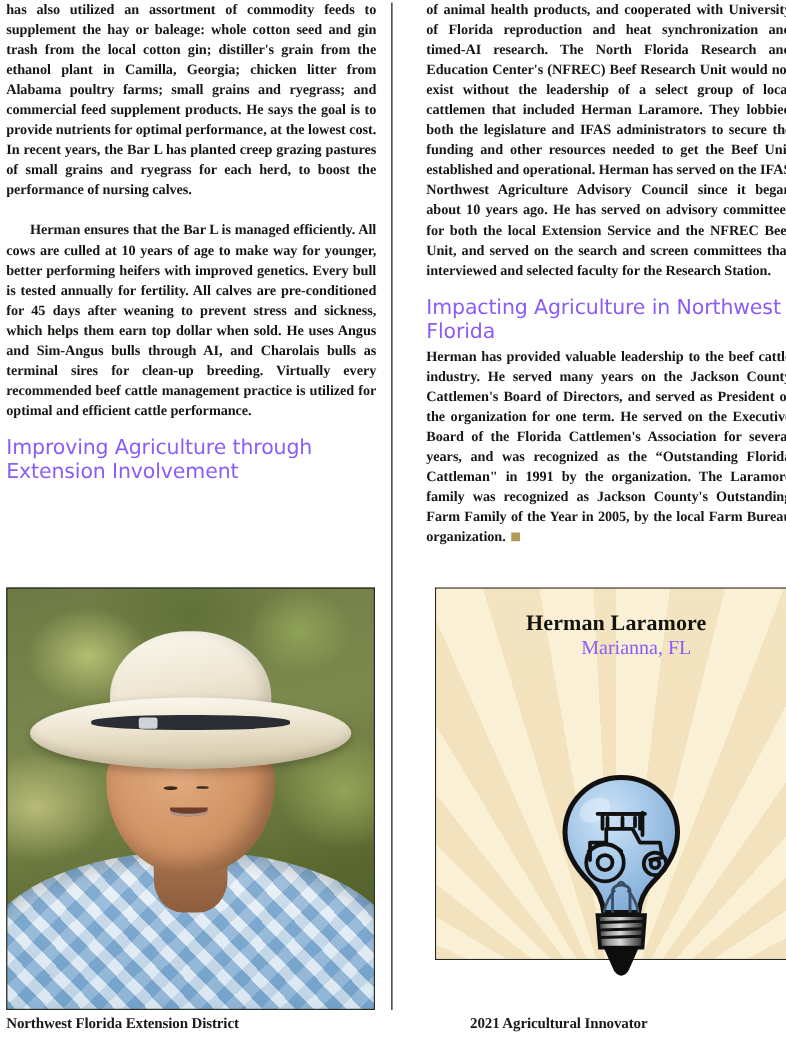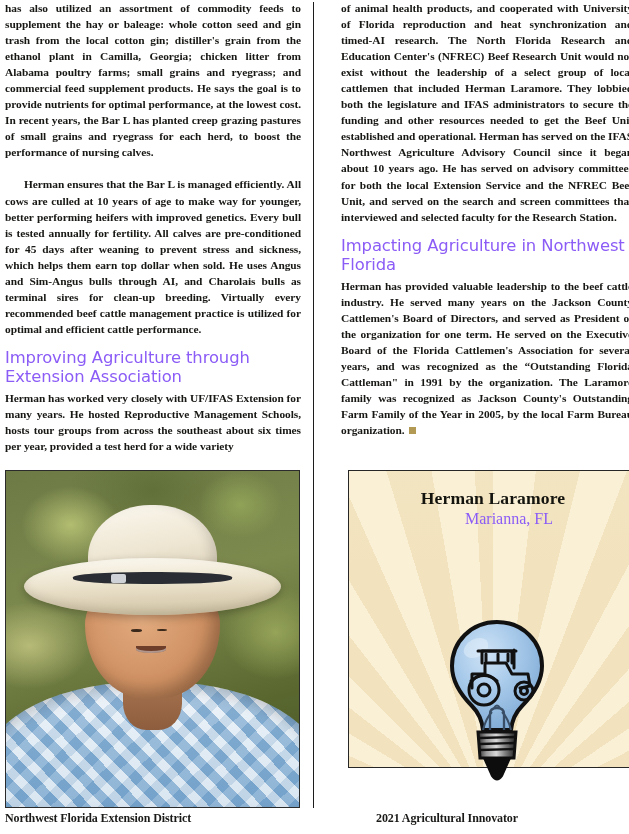--- a/index.html
+++ b/index.html
@@ -243,23 +243,22 @@
 
 <div id="page">
 
   <div class="col-divider"></div>
 
   <div class="col" id="col-left">
     <p class="body-text">has also utilized an assortment of commodity feeds to supplement the hay or baleage: whole cotton seed and gin trash from the local cotton gin; distiller's grain from the ethanol plant in Camilla, Georgia; chicken litter from Alabama poultry farms; small grains and ryegrass; and commercial feed supplement products. He says the goal is to provide nutrients for optimal performance, at the lowest cost. In recent years, the Bar L has planted creep grazing pastures of small grains and ryegrass for each herd, to boost the performance of nursing calves.</p>
 
     <p class="body-text indent">Herman ensures that the Bar L is managed efficiently. All cows are culled at 10 years of age to make way for younger, better performing heifers with improved genetics. Every bull is tested annually for fertility. All calves are pre-conditioned for 45 days after weaning to prevent stress and sickness, which helps them earn top dollar when sold. He uses Angus and Sim-Angus bulls through AI, and Charolais bulls as terminal sires for clean-up breeding. Virtually every recommended beef cattle management practice is utilized for optimal and efficient cattle performance.</p>
 
-    <h2 class="section-head">Improving Agriculture through Extension Association</h2>
-
-    <p class="body-text">Herman has worked very closely with UF/IFAS Extension for many years. He hosted Reproductive Management Schools, hosts tour groups from across the southeast about six times per year, provided a test herd for a wide variety</p>
+    <h2 class="section-head">Improving Agriculture through Extension Involvement</h2>
+
   </div>
 
   <div class="col" id="col-right">
     <p class="body-text">of animal health products, and cooperated with University of Florida reproduction and heat synchronization and timed-AI research. The North Florida Research and Education Center's (NFREC) Beef Research Unit would not exist without the leadership of a select group of local cattlemen that included Herman Laramore. They lobbied both the legislature and IFAS administrators to secure the funding and other resources needed to get the Beef Unit established and operational. Herman has served on the IFAS Northwest Agriculture Advisory Council since it began about 10 years ago. He has served on advisory committees for both the local Extension Service and the NFREC Beef Unit, and served on the search and screen committees that interviewed and selected faculty for the Research Station.</p>
 
     <h2 class="section-head">Impacting Agriculture in Northwest Florida</h2>
 
     <p class="body-text"><span>Herman has provided valuable leadership to the beef cattle industry. He served many years on the Jackson County Cattlemen's Board of Directors, and served as President of the organization for one term. He served on the Executive Board of the Florida Cattlemen's Association for several years, and was recognized as the “Outstanding Florida Cattleman" in 1991 by the organization. The Laramore family was recognized as Jackson County's Outstanding Farm Family of the Year in 2005, by the local Farm Bureau organization.</span><span class="endmark"></span></p>
   </div>
 

